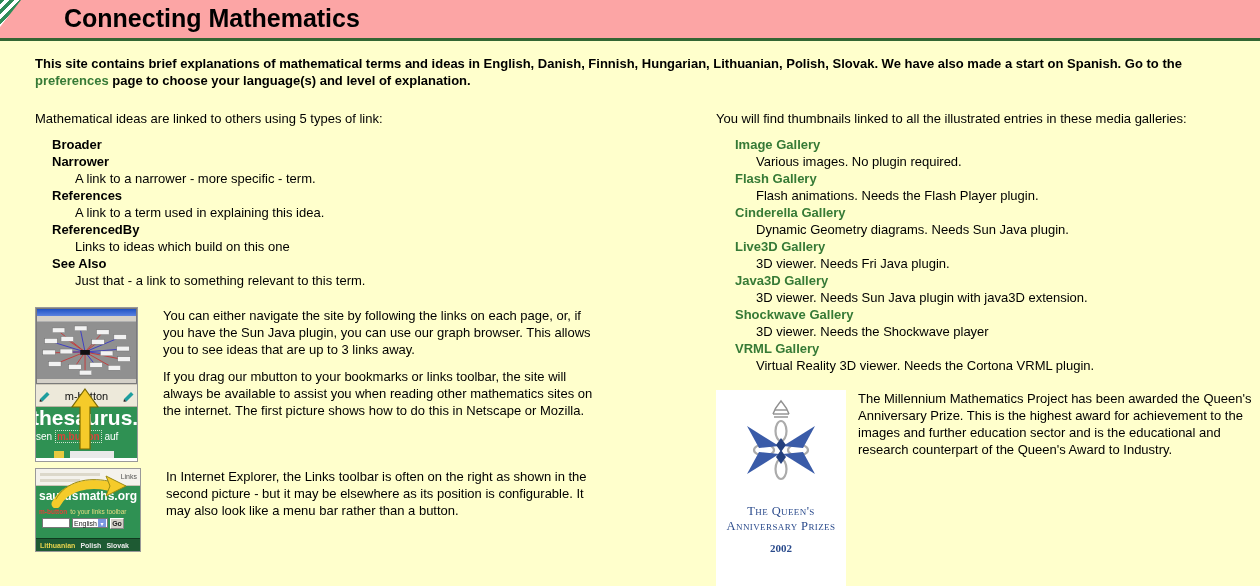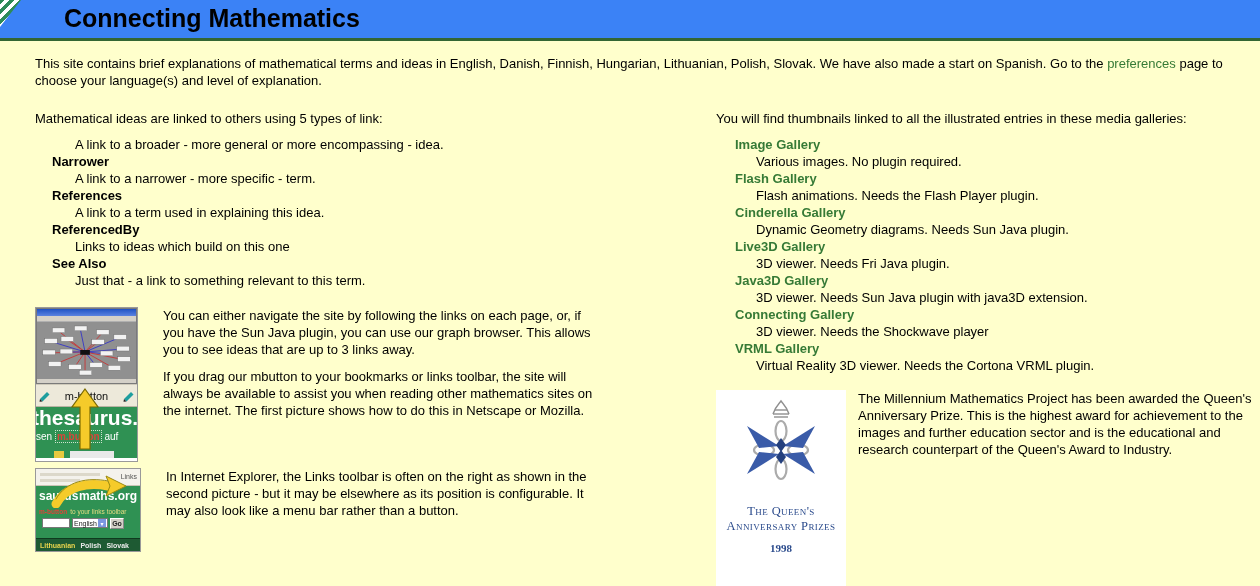--- a/index.html
+++ b/index.html
@@ -1,29 +1,29 @@
 <!DOCTYPE html>
 <html><head>
 <meta charset="utf-8">
 <style>
   * { box-sizing: border-box; }
   html,body { margin:0; padding:0; }
   body { font-family: "Liberation Sans", sans-serif; }
   .page { position:relative; width:1260px; height:586px; background:#FFFFCC; overflow:hidden; }
 
   
-  .header { position:relative; height:38px; background:#3b82f6; }
+  .header { position:relative; height:38px; background:#fca5a5; }
   .corner-deco { position:absolute; left:0; top:0; width:27px; height:27px;
     background: repeating-linear-gradient(135deg, #2E8B57 0 3px, #ffffff 3px 7px);
     clip-path: polygon(0 0, 78% 0, 0 100%); }
   .page-title { margin:0; padding:4px 0 0 64px; font-size:25px; font-weight:bold; color:#000; letter-spacing:0; }
   .rule { height:3px; background:#336633; }
 
   .content { padding-top:1px; }
-  .intro { font-size:13px; font-weight:normal; line-height:17px; margin:13px 24px 17px 35px; color:#000; }
+  .intro { font-size:13px; font-weight:bold; line-height:17px; margin:13px 24px 17px 35px; color:#000; }
   .green-link { color:#367A36; cursor:pointer; }
 
   .columns { display:flex; margin-top:21px; }
   .col-left  { flex:0 0 680px; padding-left:35px; }
   .col-right { flex:1; padding-left:36px; padding-right:8px; }
 
   .col-heading { margin:0 0 9px 0; font-size:13px; line-height:17px; color:#000; }
   dl { margin:0; font-size:13px; line-height:17px; }
   dt { font-weight:bold; margin-left:17px; color:#000; }
   dd { margin:0 0 0 40px; color:#000; }
@@ -104,21 +104,21 @@
       <span class="green-link">preferences</span>
       <span>page to choose your language(s) and level of explanation.</span>
     </p>
 
     <div class="columns">
 
       <div class="col-left">
         <p class="col-heading">Mathematical ideas are linked to others using 5 types of link:</p>
 
         <dl>
-          <dd>A link to a broader - more general or more encompassing - idea.</dd>
+          <dt>Broader</dt>
           <dt>Narrower</dt>
           <dd>A link to a narrower - more specific - term.</dd>
           <dt>References</dt>
           <dd>A link to a term used in explaining this idea.</dd>
           <dt>ReferencedBy</dt>
           <dd>Links to ideas which build on this one</dd>
           <dt>See Also</dt>
           <dd>Just that - a link to something relevant to this term.</dd>
         </dl>
 
@@ -250,21 +250,21 @@
           <dt><span class="gallery-link">Image Gallery</span></dt>
           <dd>Various images. No plugin required.</dd>
           <dt><span class="gallery-link">Flash Gallery</span></dt>
           <dd>Flash animations. Needs the Flash Player plugin.</dd>
           <dt><span class="gallery-link">Cinderella Gallery</span></dt>
           <dd>Dynamic Geometry diagrams. Needs Sun Java plugin.</dd>
           <dt><span class="gallery-link">Live3D Gallery</span></dt>
           <dd>3D viewer. Needs Fri Java plugin.</dd>
           <dt><span class="gallery-link">Java3D Gallery</span></dt>
           <dd>3D viewer. Needs Sun Java plugin with java3D extension.</dd>
-          <dt><span class="gallery-link">Connecting Gallery</span></dt>
+          <dt><span class="gallery-link">Shockwave Gallery</span></dt>
           <dd>3D viewer. Needs the Shockwave player</dd>
           <dt><span class="gallery-link">VRML Gallery</span></dt>
           <dd>Virtual Reality 3D viewer. Needs the Cortona VRML plugin.</dd>
         </dl>
 
         <div class="award-row">
           <div class="award-logo">
             <svg width="92" height="98" viewBox="0 0 92 98">
 
               <g stroke="#8f8f8f" fill="none" stroke-width="1.4">
@@ -287,21 +287,21 @@
                 <polygon points="44,56 12,76 24,54"></polygon>
                 <polygon points="48,56 80,76 68,54"></polygon>
               </g>
               <g fill="#24407E">
                 <polygon points="46,40 51,47 46,54 41,47"></polygon>
                 <polygon points="46,52 51,59 46,66 41,59"></polygon>
               </g>
             </svg>
             <div class="q-text">The Queen's</div>
             <div class="q-text" style="margin-top:0;">Anniversary Prizes</div>
-            <div class="q-year">1998</div>
+            <div class="q-year">2002</div>
           </div>
           <div class="award-text">
             <p>The Millennium Mathematics Project has been awarded the Queen's Anniversary Prize. This is the highest award for achievement to the images and further education sector and is the educational and research counterpart of the Queen's Award to Industry.</p>
           </div>
         </div>
       </div>
 
     </div>
   </div>
 </div>

